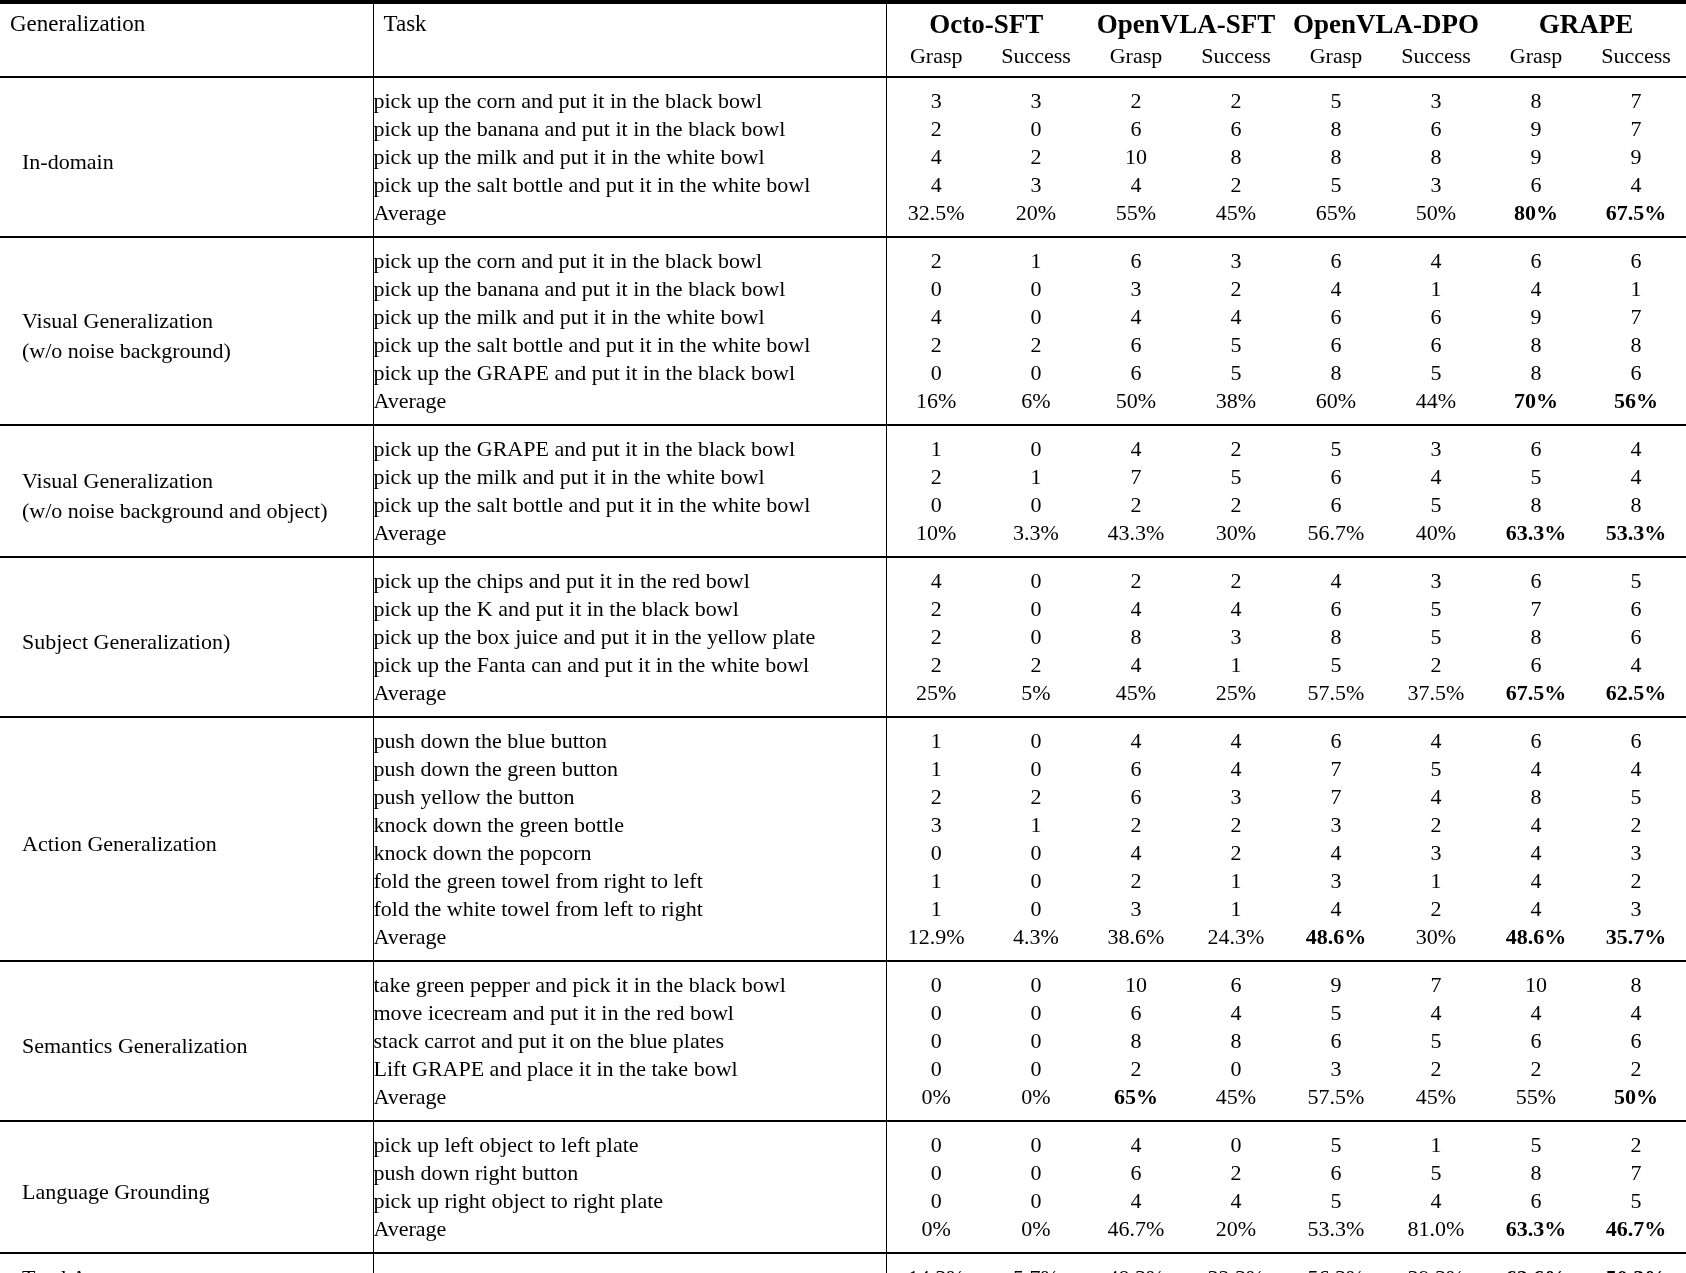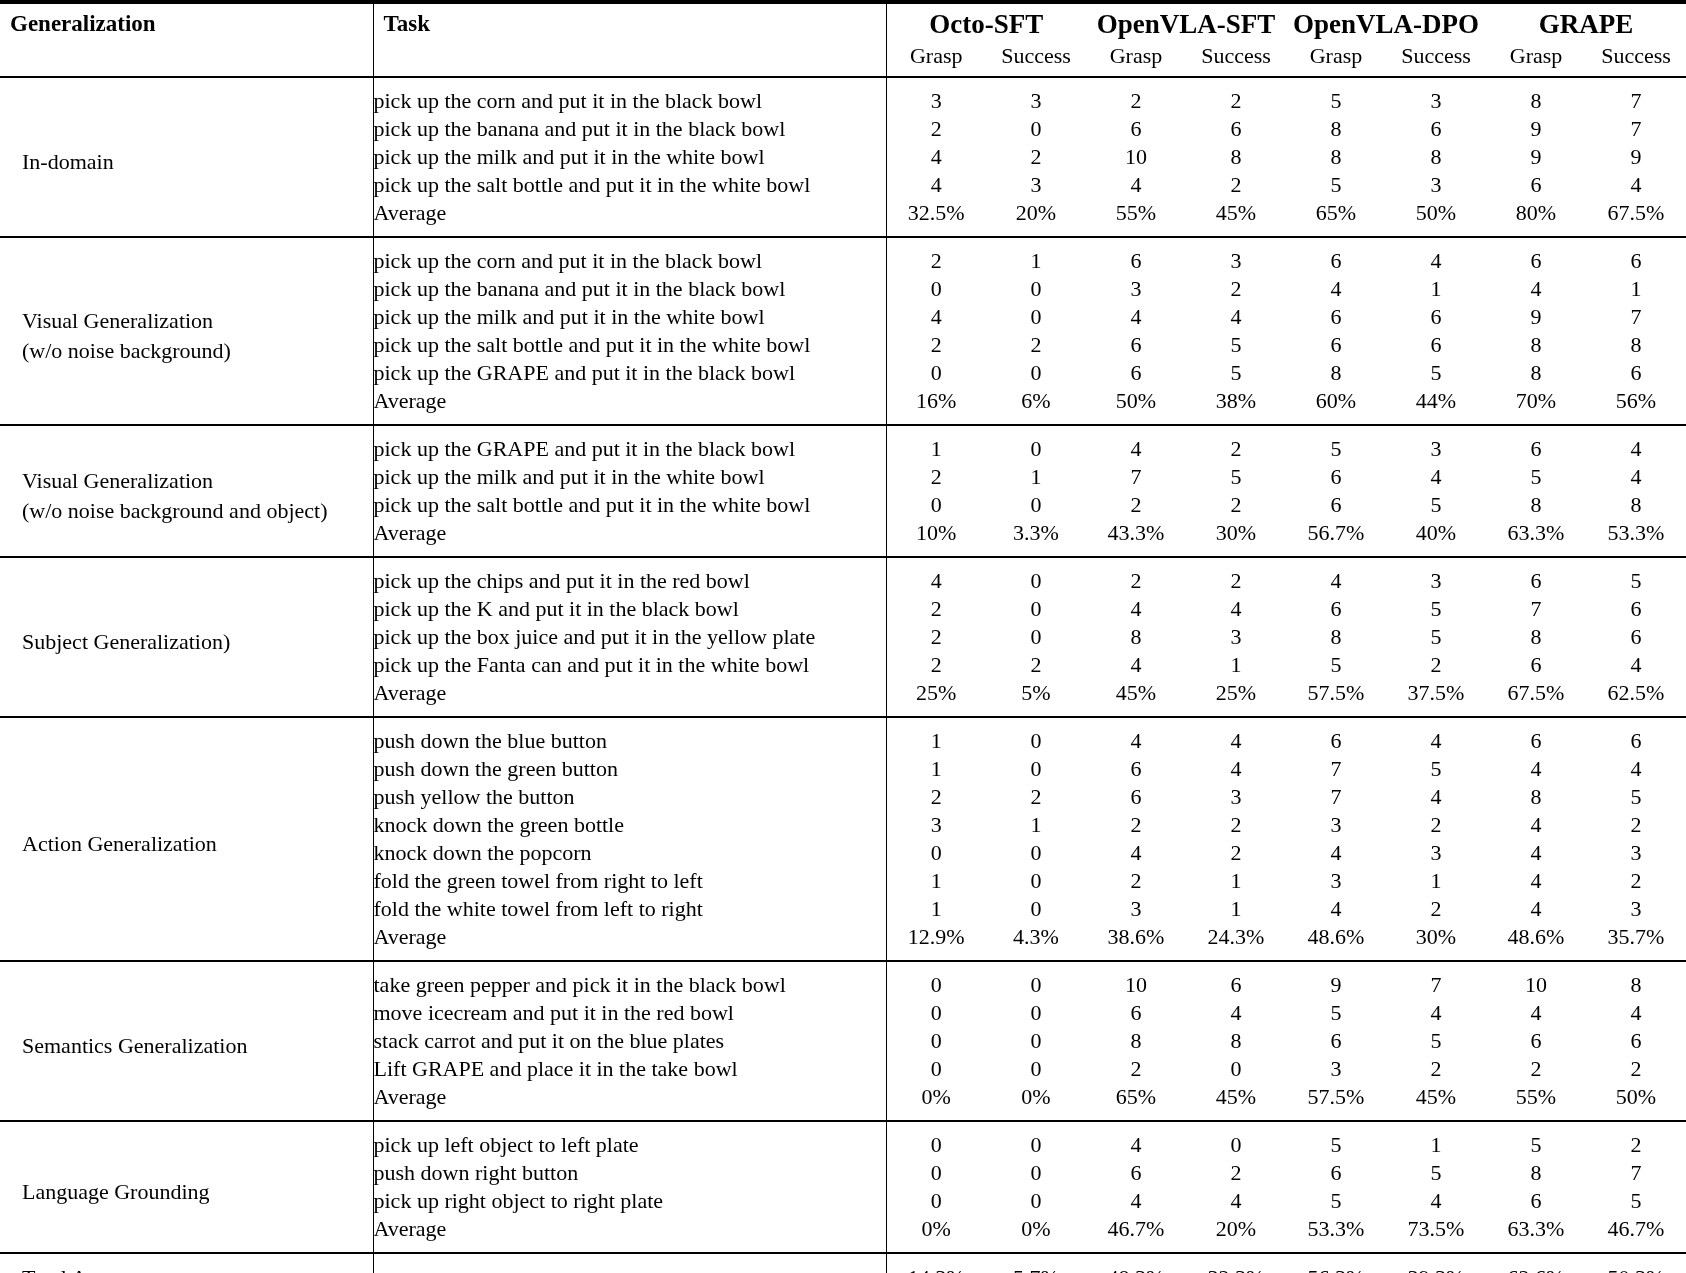--- a/index.html
+++ b/index.html
@@ -26,21 +26,21 @@
   .v-rule {
     border-right: 1.5px solid #000;
   }
   thead th {
     font-weight: normal;
     padding: 0;
   }
   th.gen-h, th.task-h {
     text-align: left;
     vertical-align: top;
-    font-weight: bold;
+    font-weight: normal;
     font-size: 23px;
     line-height: 34px;
     padding: 3px 8px 0 10px;
     margin-left: 16px;
   }
   th.group-h {
     font-weight: bold;
     font-size: 27px;
     line-height: 34px;
     padding-top: 3px;
@@ -69,21 +69,21 @@
     white-space: pre-line;
     line-height: 30px;
   }
   td.task-cell {
     text-align: left;
   }
   td.num-cell {
     text-align: center;
   }
   td.bold {
-    font-weight: normal;
+    font-weight: bold;
   }
   tbody.section tr.first-row td { padding-top: 9px; }
   tbody.section tr.last-row td  { padding-bottom: 9px; }
   tbody.total td { padding-top: 9px; padding-bottom: 9px; }
 </style>
 </head>
 <body>
 
 <div class="page">
   <table class="results" id="results-table">
@@ -538,21 +538,21 @@
           <td class="num-cell">6</td>
           <td class="num-cell">5</td>
         </tr>
         <tr class="last-row">
           <td class="task-cell v-rule">Average</td>
           <td class="num-cell">0%</td>
           <td class="num-cell">0%</td>
           <td class="num-cell">46.7%</td>
           <td class="num-cell">20%</td>
           <td class="num-cell">53.3%</td>
-          <td class="num-cell">73.5%</td>
+          <td class="num-cell">81.0%</td>
           <td class="num-cell bold">63.3%</td>
           <td class="num-cell bold">46.7%</td>
         </tr>
       </tbody>
       <tbody class="total">
         <tr>
           <td class="gen-cell v-rule">Total Average</td>
           <td class="task-cell v-rule"></td>
           <td class="num-cell">14.3%</td>
           <td class="num-cell">5.7%</td>

